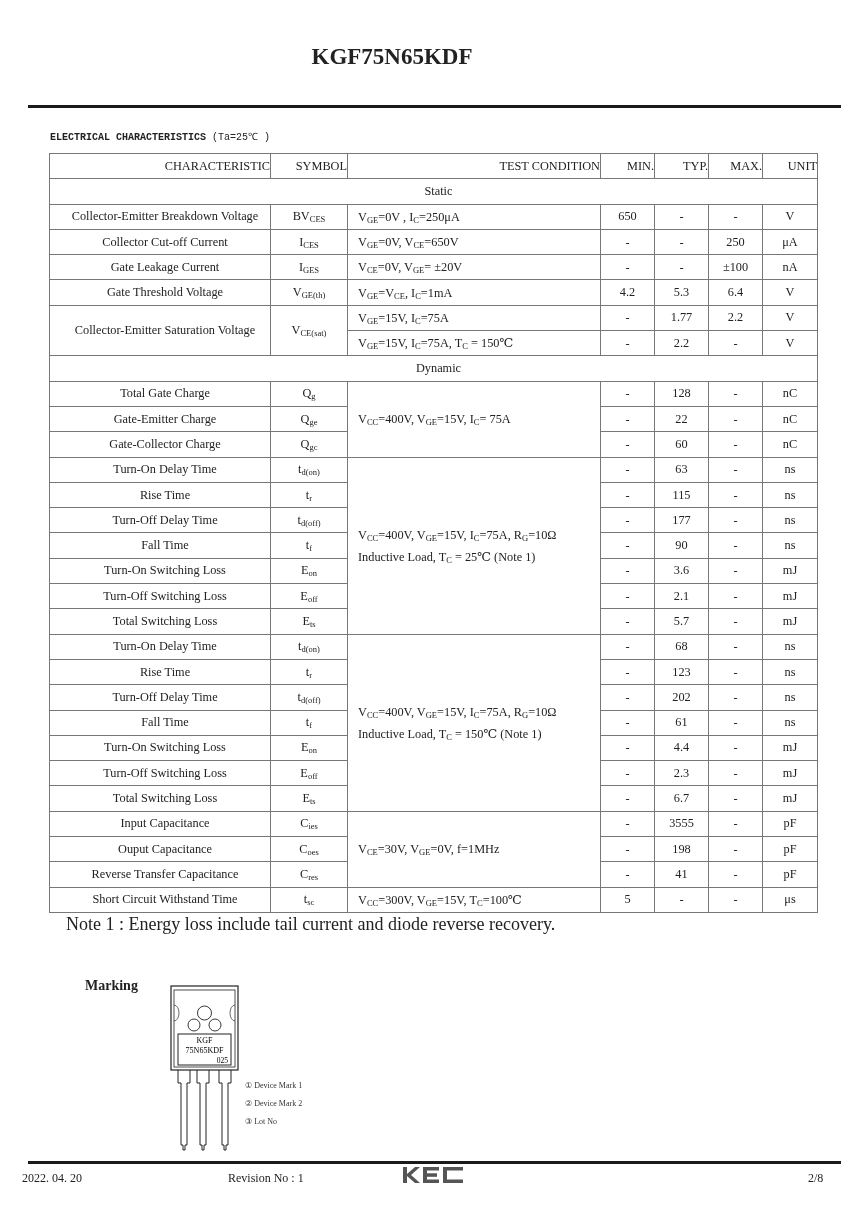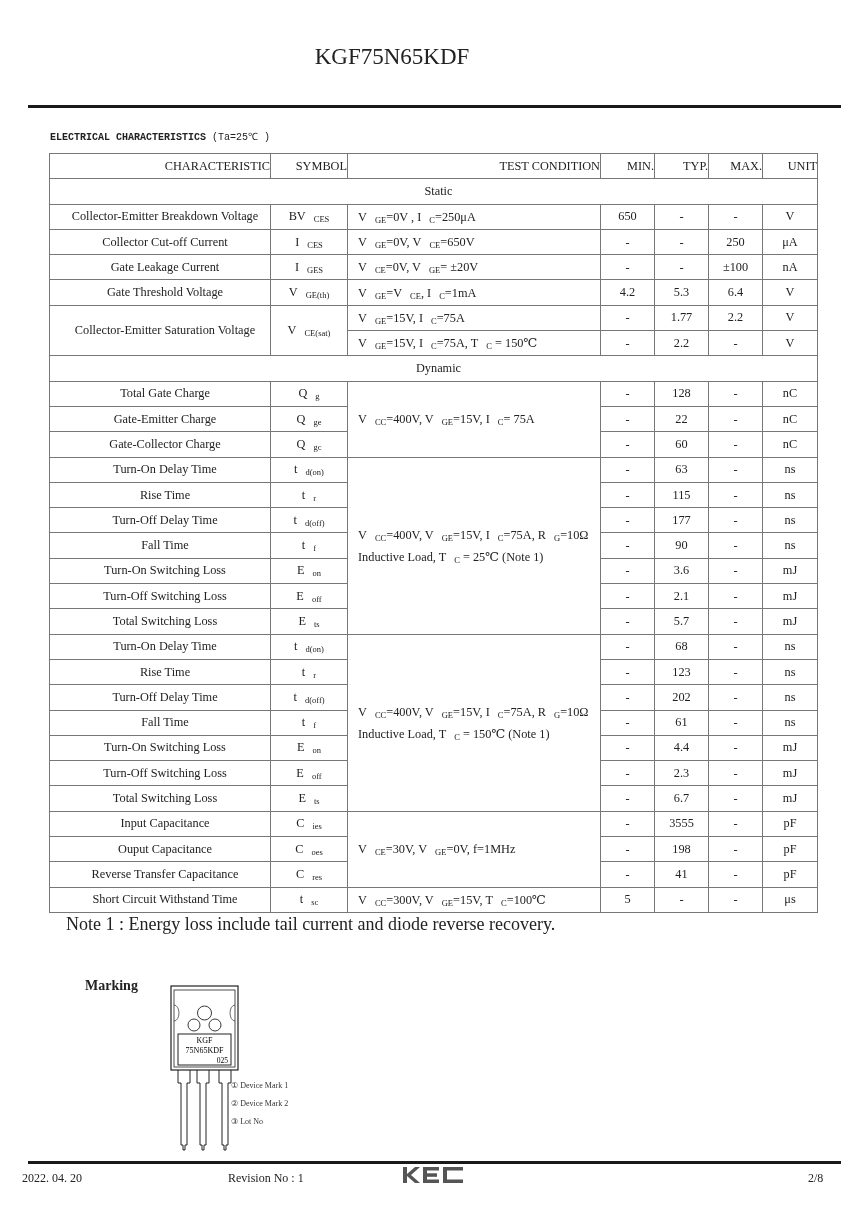--- a/index.html
+++ b/index.html
@@ -1,32 +1,32 @@
 <!DOCTYPE html>
 <html><head>
 <meta charset="utf-8">
 <style>
   html, body { margin:0; padding:0; background:#fff; }
   body { width:868px; height:1228px; position:relative; font-family:"Liberation Serif", "DejaVu Serif", serif; color:#222; overflow:hidden; }
-  .title { position:absolute; top:44px; left:0; width:784px; text-align:center; font-size:23px; font-weight:normal; letter-spacing:0px; }
+  .title { position:absolute; top:44px; left:0; width:784px; text-align:center; font-size:23px; font-weight:bold; letter-spacing:0px; }
   .topline { position:absolute; top:105px; left:28px; width:813px; height:3px; background:#1a1a1a; }
   .sec-title { position:absolute; top:129px; left:50px; font-size:10px;font-family:Liberation Mono, monospace; }
   .sec-title b { font-weight:bold; }
   table.ec { position:absolute; top:153px; left:49px; width:768px; border-collapse:collapse; font-size:12.3px; border:1.5px solid #333; table-layout:fixed; }
   table.ec td, table.ec th { border:1px solid #777; height:24.3px; padding:0; vertical-align:middle; font-weight:normal; }
   table.ec th { text-align:right; }
   .c-char { text-align:center; padding-left:10px !important; }
   .c-sym, .c-num { text-align:center; }
   .c-test { text-align:left; padding-left:10px !important; line-height:22px; }
   .sect td { font-weight:bold; padding-left:10px !important; text-align:center; }
-  sub { font-size:8.5px; vertical-align:-2px; line-height:0;margin-left:8px; }
+  sub { font-size:8.5px; vertical-align:-2px; line-height:0; }
   .note { position:absolute; top:914px; left:66px; font-size:18px; }
   .marking-label { position:absolute; top:978px; left:53px; font-size:14px; font-weight:bold;margin-left:32px; }
   .pkg { position:absolute; top:985px; left:170px; }
-  .legend { position:absolute; left:231px; font-size:8px; color:#333; }
+  .legend { position:absolute; left:245px; font-size:8px; color:#333; }
   .botline { position:absolute; top:1161px; left:28px; width:813px; height:3px; background:#1a1a1a; }
   .foot { position:absolute; top:1171px; font-size:12px; }
   .kec { position:absolute; top:1164px; left:403px; }
 </style>
 </head>
 <body>
 
 <div class="title">KGF75N65KDF</div>
 <div class="topline"></div>
 

